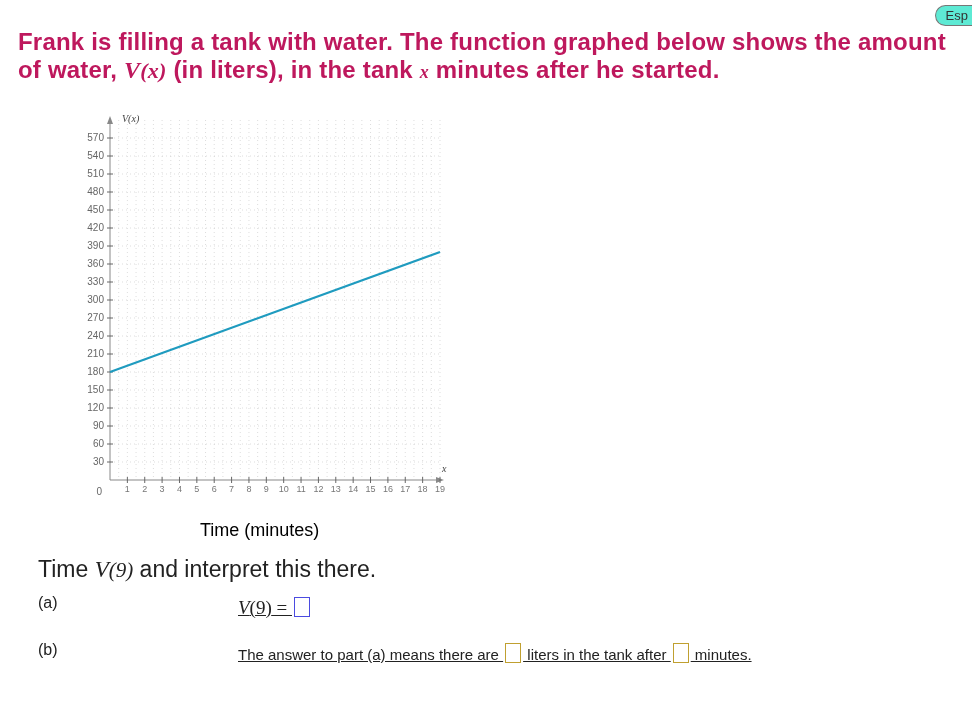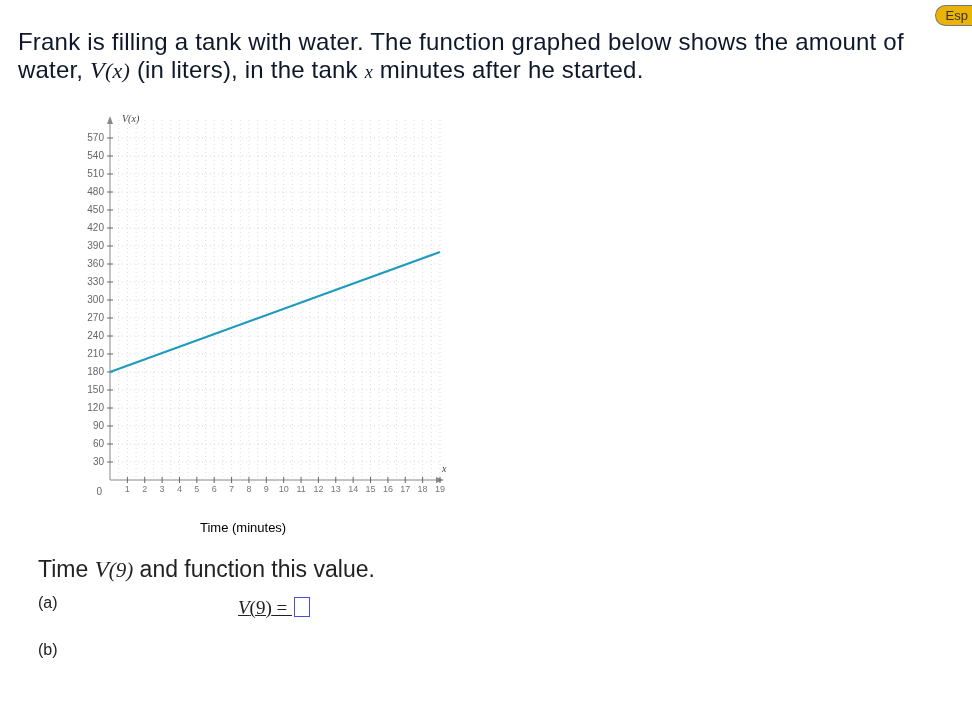--- a/index.html
+++ b/index.html
@@ -16,45 +16,46 @@
   .esp {
     position:absolute;
     right:0;
     top:5px;
     border:1px solid #777;
     border-right:none;
     border-radius:14px 0 0 14px;
     padding:2px 4px 2px 10px;
     font-size:13px;
     color:#333;
-    background:#eab308;
+    background:#5eead4;
   }
   .problem-text {
     position:absolute;
     left:18px;
     top:28px;
     right:14px;
     font-size:24px;
-    color:#0f172a;
+    color:#be185d;
     letter-spacing:.2px;
+    font-weight:bold;
   }
   .problem-text .italic { font-style:italic; font-family:"Times New Roman",serif;}
   .problem-text .serif-x { font-style:italic; font-family:"Times New Roman",serif; font-size:18px;}
   .chart-wrap {
     position:absolute;
     left:20px;
     top:110px;
     width:430px;
     height:400px;
   }
   .x-axis-label {
     position:absolute;
     left:180px;
     top:410px;
-    font-size:13px;
+    font-size:18px;
   }
   svg.plot {
     position:absolute;
     left:50px;
     top:0;
     width:380px;
     height:400px;
   }
   .ytick {
     font-size:10px;
@@ -283,26 +284,29 @@
         <text x="370" y="376" class="xtick">19</text>
       </g>
 
     <g id="series">
         <line x1="40" y1="262" x2="370" y2="142" stroke="#1f9bbf" stroke-width="2.2"></line>
       </g>
   </svg>
 </div>
 
 <div class="question">
-  <span>Time </span><span class="italic">V</span><span class="italic" style="font-size:21px">(9)</span><span> and function this value.</span>
+  <span>Time </span><span class="italic">V</span><span class="italic" style="font-size:21px">(9)</span><span> and interpret this there.</span>
 </div>
 
 <div class="parts">
   <div class="part-row">
     <div class="part-label">(a)</div>
     <div class="part-content">
       <span class="serif-eq">V</span><span class="serif-eq" style="font-style:normal">(9)</span><span class="serif-eq" style="font-style:normal"> = </span><span class="answer-box"></span>
     </div>
   </div>
   <div class="part-row" style="margin-top:18px">
     <div class="part-label">(b)</div>
+    <div class="part-content">
+      <span>The answer to part (a) means there are </span><span class="answer-box small"></span><span> liters in the tank after </span><span class="answer-box small"></span><span> minutes.</span>
+    </div>
   </div>
 </div>
 
 </body></html>

